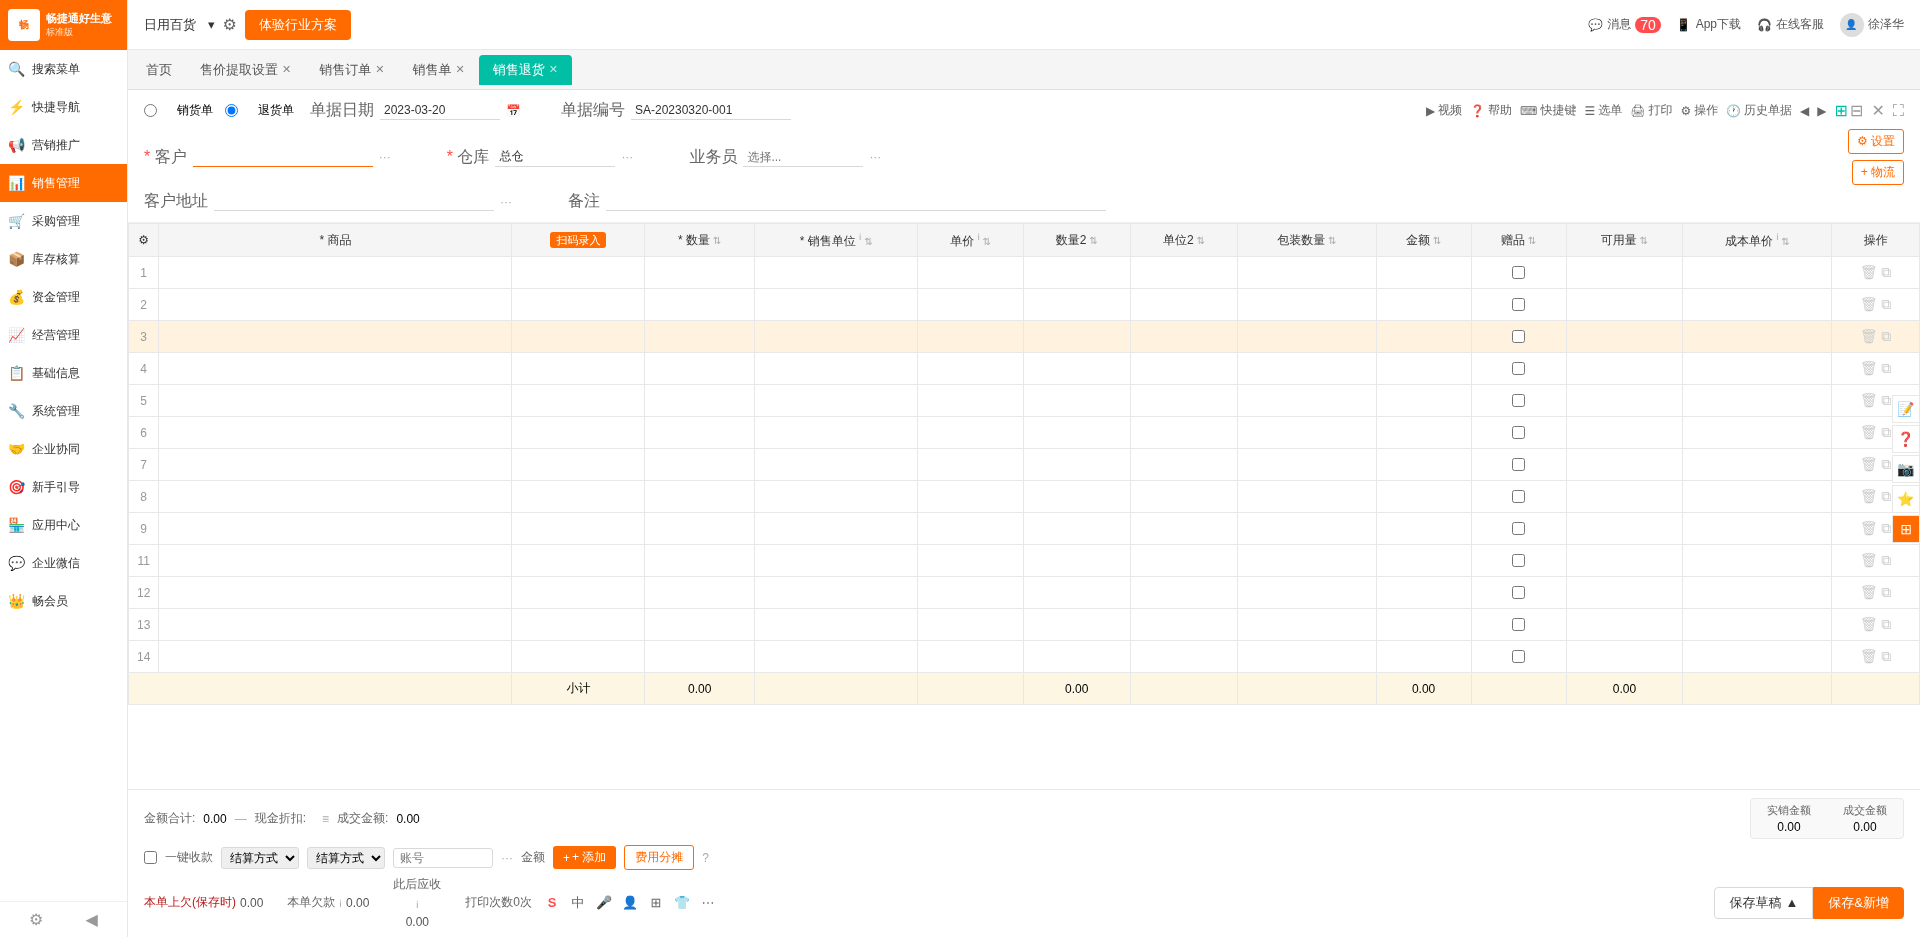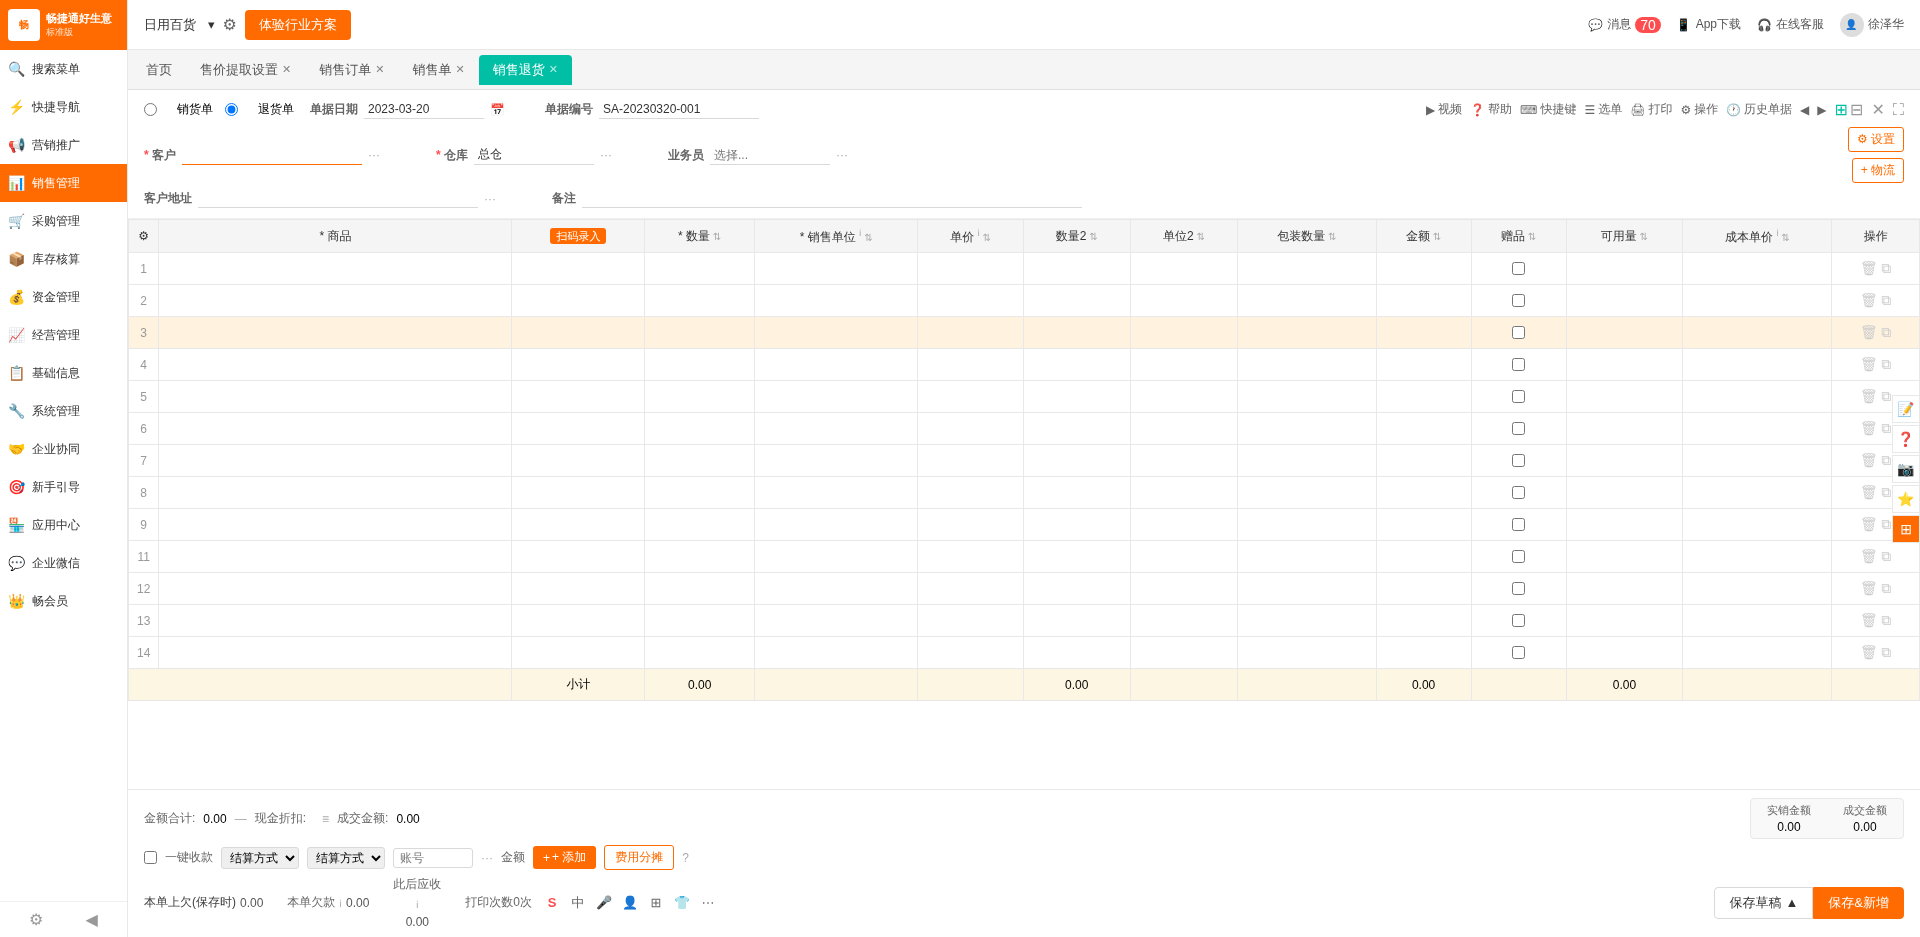--- a/index.html
+++ b/index.html
@@ -42,42 +42,42 @@
     .content { flex: 1; background: #fff; overflow: hidden; display: flex; flex-direction: column; }
 
     
     .form-header { padding: 10px 16px; border-bottom: 1px solid #f0f0f0; flex-shrink: 0; }
     .radio-group { display: flex; align-items: center; gap: 12px; }
     .radio-item { display: flex; align-items: center; gap: 20px; cursor: pointer; font-size: 12px; }
     .radio-item input { cursor: pointer; }
     .form-actions { display: flex; align-items: center; gap: 8px; }
     .form-action-btn { display: flex; align-items: center; gap: 3px; font-size: 12px; color: #666; cursor: pointer; }
     .field-group { display: flex; align-items: center; gap: 6px; margin-right: 24px; }
-    .field-label { font-size: 12px; color: #666; white-space: nowrap; font-weight: bold; }
+    .field-label { font-size: 16px; color: #666; white-space: nowrap; }
     .field-required { color: #ff4d4f; }
     .field-input { border: none; border-bottom: 1px solid #d9d9d9; outline: none; min-width: 120px; font-size: 12px; padding: 2px 4px; color: #333; }
     .field-dots { color: #aaa; cursor: pointer; }
     .side-btn { border: 1px solid #ff6b00; color: #ff6b00; background: #fff; padding: 3px 8px; border-radius: 3px; cursor: pointer; font-size: 12px; display: flex; align-items: center; gap: 2px; }
 
     
     .table-container { flex: 1; overflow: auto; }
     .data-table { width: 100%; border-collapse: collapse; font-size: 12px; }
     .data-table th { background: #f5f5f5; border: 1px solid #e8e8e8; padding: 6px 8px; text-align: center; white-space: nowrap; color: #333; font-weight: 500; position: sticky; top: 0; z-index: 2; }
     .data-table td { border: 1px solid #e8e8e8; padding: 4px 8px; text-align: center; height: 32px; }
     .data-table tr.active-row td { background: #fff3e0; }
     .data-table .row-num { color: #999; width: 30px; }
     .col-scan { background: #ff6b00; color: #fff; padding: 2px 6px; border-radius: 3px; font-size: 11px; cursor: pointer; }
     .checkbox-cell { display: flex; align-items: center; justify-content: center; }
     .th-sort { cursor: pointer; }
     .th-sort::after { content: ' ⇅'; font-size: 10px; color: #aaa; }
     .table-footer-row td { background: #fdf6e3; font-weight: 500; }
     .del-btn { background: none; border: none; cursor: pointer; color: #ccc; font-size: 14px; }
     .copy-btn { background: none; border: none; cursor: pointer; color: #ccc; font-size: 14px; }
     .footer-select { border: 1px solid #d9d9d9; border-radius: 3px; padding: 2px 4px; font-size: 12px; }
-    .footer-input { border: 1px solid #d9d9d9; border-radius: 3px; padding: 2px 6px; font-size: 12px; width: 80px; }
+    .footer-input { border: 1px solid #d9d9d9; border-radius: 3px; padding: 2px 6px; font-size: 12px; width: 100px; }
     .footer-add-btn { background: #ff6b00; color: #fff; border: none; border-radius: 3px; padding: 3px 10px; cursor: pointer; font-size: 12px; display: flex; align-items: center; gap: 2px; }
     .footer-split-btn { border: 1px solid #ff6b00; color: #ff6b00; background: #fff; border-radius: 3px; padding: 3px 10px; cursor: pointer; font-size: 12px; }
     .bottom-tool-btn { width: 24px; height: 24px; display: flex; align-items: center; justify-content: center; cursor: pointer; color: #666; font-size: 13px; }
 
     
     .save-buttons { display: flex; gap: 0; }
     .save-draft-btn { background: #fff; border: 1px solid #d9d9d9; color: #333; padding: 6px 14px; cursor: pointer; font-size: 13px; border-radius: 4px 0 0 4px; display: flex; align-items: center; gap: 4px; }
     .save-new-btn { background: #ff6b00; border: 1px solid #ff6b00; color: #fff; padding: 6px 14px; cursor: pointer; font-size: 13px; border-radius: 0 4px 4px 0; display: flex; align-items: center; gap: 4px; }
 
     
@@ -737,21 +737,21 @@
           <span>+</span>
           <span>+ 添加</span>
         </button>
         <button class="footer-split-btn">费用分摊</button>
         <span style="cursor:pointer; color:#aaa;">?</span>
       </div>
 
       <div style="display:flex; align-items:center; justify-content:space-between;">
         <div style="display:flex; align-items:center; gap:24px; font-size:12px; color:#555;">
           <div style="display:flex; align-items:center; gap:4px;">
-            <span style="color:#404040;">本单上欠(保存时)</span>
+            <span style="color:#b91c1c;">本单上欠(保存时)</span>
             <span style="font-weight:500;">0.00</span>
           </div>
           <div style="display:flex; align-items:center; gap:4px;">
             <span style="color:#666;">本单欠款</span>
             <span style="color:#aaa; font-size:10px;">ℹ</span>
             <span style="font-weight:500;">0.00</span>
           </div>
           <div style="display:flex; align-items:center; gap:4px;flex-direction:column;">
             <span style="color:#666;">此后应收</span>
             <span style="color:#aaa; font-size:10px;">ℹ</span>

